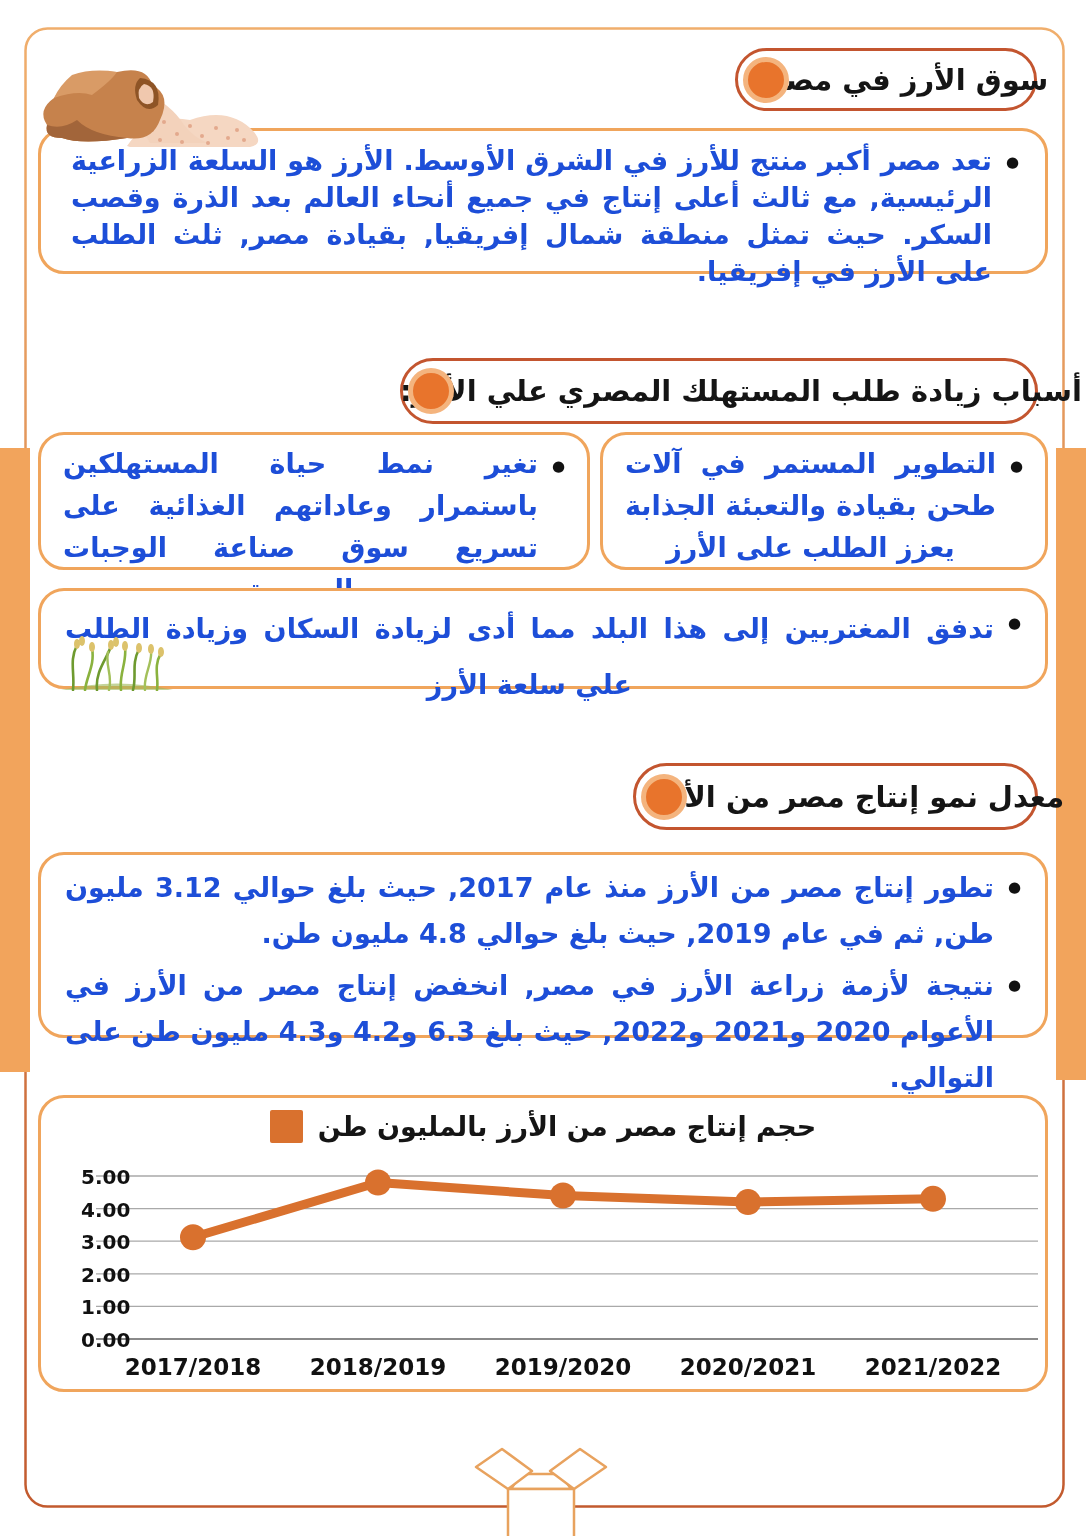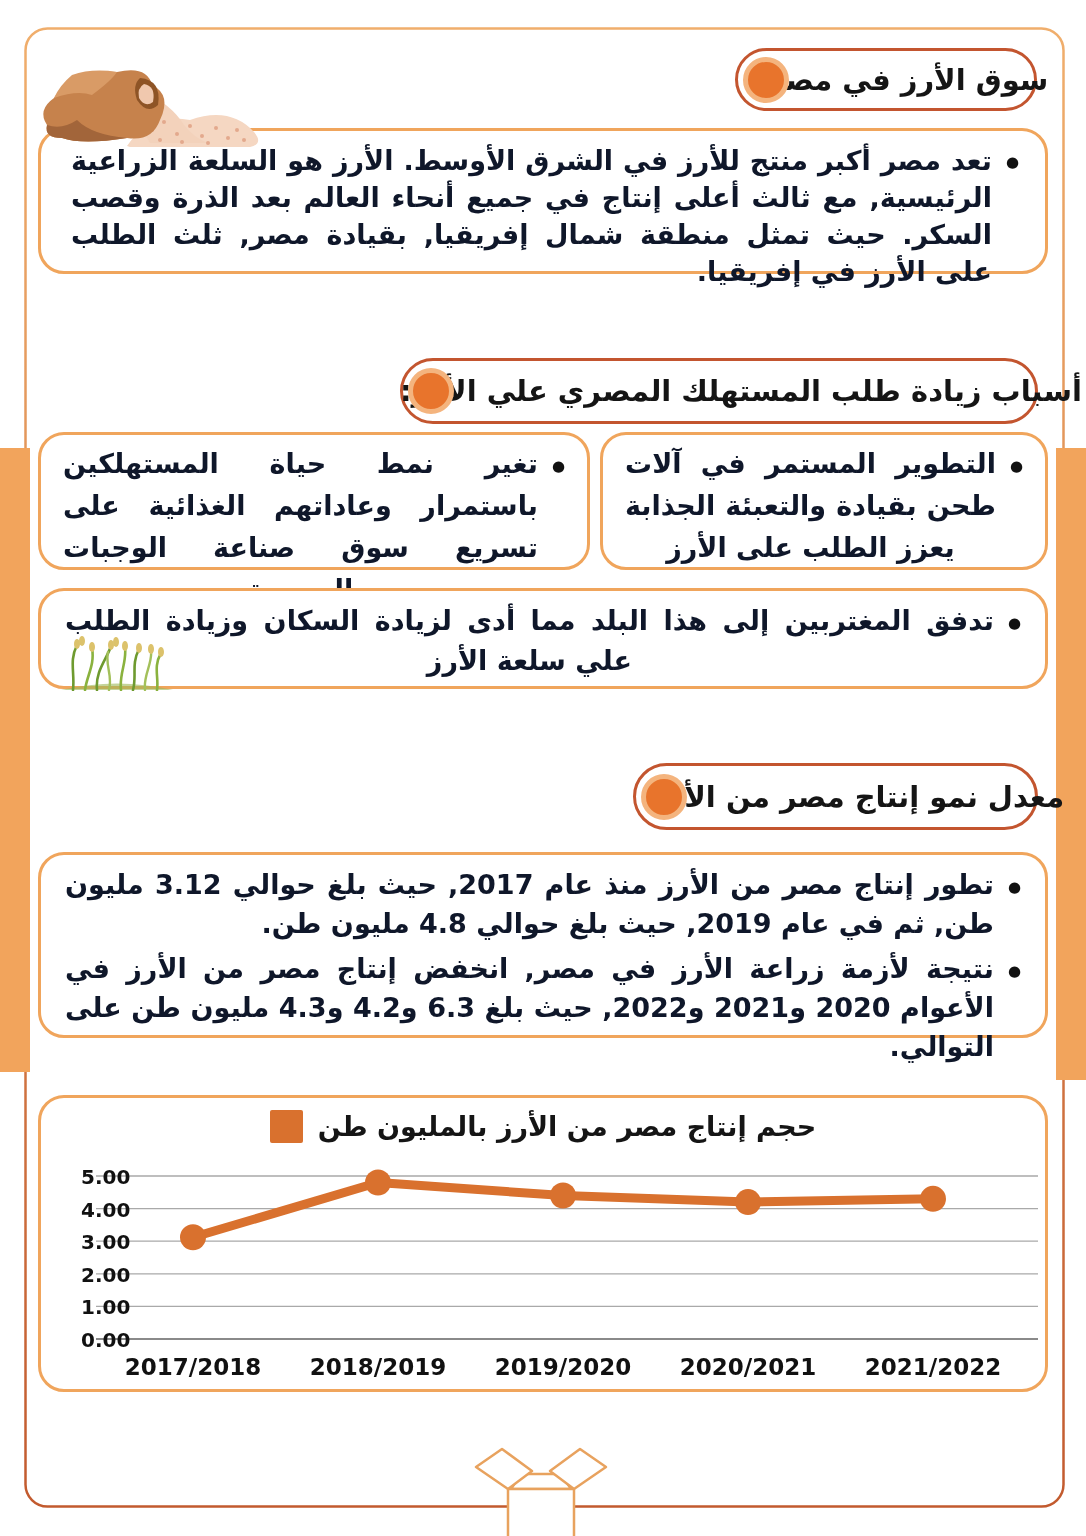--- a/index.html
+++ b/index.html
@@ -25,26 +25,26 @@
   
   .cbox{
     position:absolute;background:#fff;border:3px solid #F0A55C;border-radius:26px;
     box-sizing:border-box;direction:rtl;z-index:3;padding:8px 24px;
   }
   .bullet-row{display:flex;gap:14px;}
   .bullet-row .bullet{
     flex:0 0 auto;font-size:15px;line-height:38px;color:#111;padding-top:2px;
   }
   .cbox p{
-    margin:0;font-size:27px;font-weight:700;color:#0f172a;
+    margin:0;font-size:27px;font-weight:700;color:#1d4ed8;
     text-align:justify;line-height:37px;
   }
   .box2 p,.box3 p,.box4 p{line-height:42px;text-align-last:center;}
-  .box4 p{line-height:40px;}
-  .box5 p{line-height:39px;}
+  .box4 p{line-height:56px;}
+  .box5 p{line-height:46px;}
   .box5 .bullet-row{margin-bottom:6px;}
   .box5 .bullet-row .bullet{line-height:40px;}
   
   .sidebar{position:absolute;background:#F2A45C;z-index:2;}
   
   .chart-box{padding:0;}
   .legend{
     position:absolute;top:12px;left:0;right:0;display:flex;direction:ltr;
     align-items:center;justify-content:center;gap:15px;z-index:2;
   }

